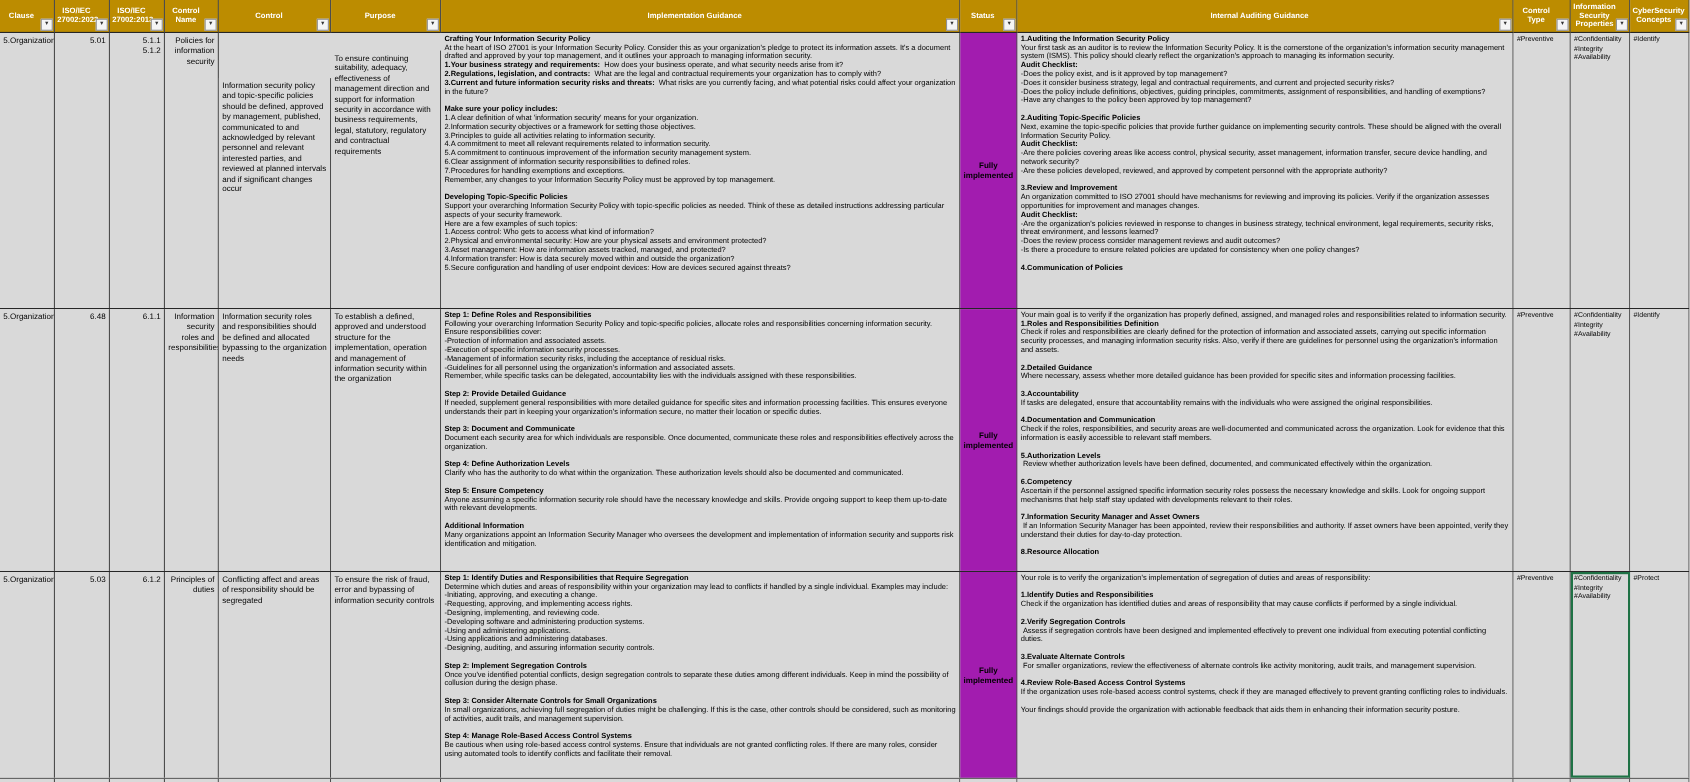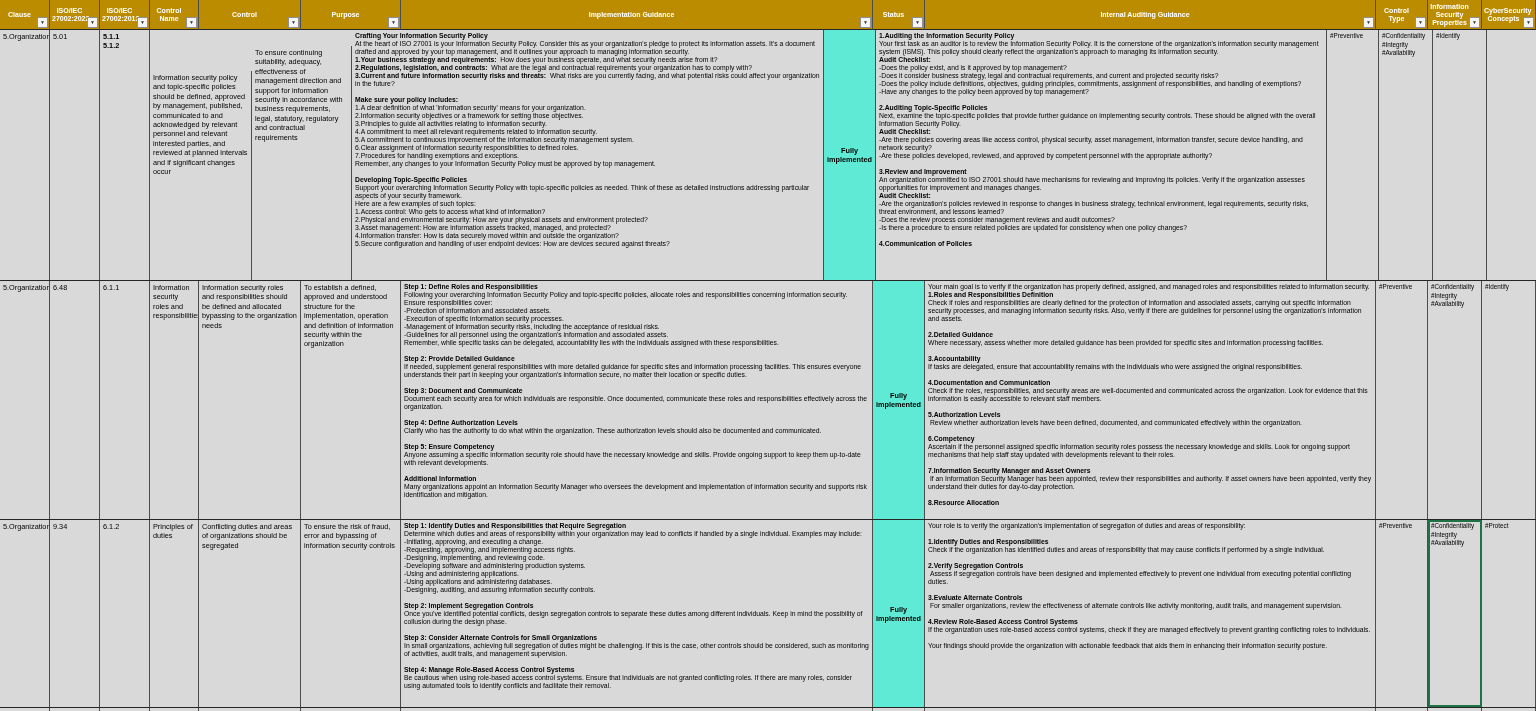--- a/index.html
+++ b/index.html
@@ -27,23 +27,23 @@
     color:#333;font-size:5px;line-height:5px;font-weight:normal;cursor:pointer;
   }
   .row{display:flex;border-bottom:1px solid #262626;box-sizing:border-box;}
   .cell{
     box-sizing:border-box;flex:0 0 auto;overflow:hidden;
     border-right:1px solid #4d4d4d;
     background:#d9d9d9;color:#000;
     padding:2px 3px;font-size:6.8px;line-height:8px;
   }
   .c-clause,.c-control,.c-purpose{font-size:7.3px;line-height:9.4px;}
-  .c-iso2022,.c-iso2013,.c-control_name{font-size:7.3px;line-height:9.4px;text-align:left;}
+  .c-iso2022,.c-iso2013,.c-control_name{font-size:7.3px;line-height:9.4px;text-align:right;}
   .c-status{
-    background:#5eead4;display:flex;align-items:center;justify-content:center;
+    background:#a21caf;display:flex;align-items:center;justify-content:center;
     text-align:center;font-weight:bold;font-size:7.3px;line-height:9px;
   }
   .c-control_type,.c-properties,.c-concepts{font-size:6.3px;line-height:8.5px;white-space:nowrap;}
   .line{min-height:8px;white-space:pre-wrap;}
   .bold{font-weight:bold;}
   .sel{outline:2px solid #1f7245;outline-offset:-2px;}
   .partial .cell{height:100%;}
 </style>
 </head>
 <body>
@@ -120,24 +120,25 @@
         <span class="hlabel">CyberSecurity Concepts</span>
         <div class="filter-btn">
           <span>▼</span>
         </div>
       </div>
     </div>
   <div id="tbody">
       <div class="row" style="height: 251px;">
         <div class="cell c-clause" style="width: 50px;">5.Organizational</div>
         <div class="cell c-iso2022" style="width: 50px;">5.01</div>
-        <div class="cell c-iso2013" style="width: 50px; font-weight: bold;">
+        <div class="cell c-iso2013" style="width: 50px;">
           <div class="line">5.1.1</div>
           <div class="line">5.1.2</div>
         </div>
+        <div class="cell c-control_name" style="width: 49px;">Policies for information security</div>
         <div class="cell c-control" style="width: 102px; margin-top: 41px;">Information security policy and topic-specific policies should be defined, approved by management, published, communicated to and acknowledged by relevant personnel and relevant interested parties, and reviewed at planned intervals and if significant changes occur</div>
         <div class="cell c-purpose" style="width: 100px; margin-top: 16px;">To ensure continuing suitability, adequacy, effectiveness of management direction and support for information security in accordance with business requirements, legal, statutory, regulatory and contractual requirements</div>
         <div class="cell c-implementation" style="width: 472px;">
           <div class="line"><span class="bold">Crafting Your Information Security Policy</span></div>
           <div class="line"><span>At the heart of ISO 27001 is your Information Security Policy. Consider this as your organization's pledge to protect its information assets. It's a document drafted and approved by your top management, and it outlines your approach to managing information security.</span></div>
           <div class="line"><span class="bold">1.Your business strategy and requirements:</span><span>  How does your business operate, and what security needs arise from it?</span></div>
           <div class="line"><span class="bold">2.Regulations, legislation, and contracts:</span><span>  What are the legal and contractual requirements your organization has to comply with?</span></div>
           <div class="line"><span class="bold">3.Current and future information security risks and threats:</span><span>  What risks are you currently facing, and what potential risks could affect your organization in the future?</span></div>
           <div class="line">&nbsp;</div>
           <div class="line"><span class="bold">Make sure your policy includes:</span></div>
@@ -195,21 +196,21 @@
         <div class="cell c-concepts" style="width: 54px;">#Identify</div>
       </div>
       <div class="row" style="height: 239px;">
         <div class="cell c-clause" style="width: 50px;">5.Organizational</div>
         <div class="cell c-iso2022" style="width: 50px;">6.48</div>
         <div class="cell c-iso2013" style="width: 50px;">
           <div class="line">6.1.1</div>
         </div>
         <div class="cell c-control_name" style="width: 49px;">Information security roles and responsibilities</div>
         <div class="cell c-control" style="width: 102px;">Information security roles and responsibilities should be defined and allocated bypassing to the organization needs</div>
-        <div class="cell c-purpose" style="width: 100px;">To establish a defined, approved and understood structure for the implementation, operation and definition of information security within the organization</div>
+        <div class="cell c-purpose" style="width: 100px;">To establish a defined, approved and understood structure for the implementation, operation and management of information security within the organization</div>
         <div class="cell c-implementation" style="width: 472px;">
           <div class="line"><span class="bold">Step 1: Define Roles and Responsibilities</span></div>
           <div class="line"><span>Following your overarching Information Security Policy and topic-specific policies, allocate roles and responsibilities concerning information security. Ensure responsibilities cover:</span></div>
           <div class="line"><span>-Protection of information and associated assets.</span></div>
           <div class="line"><span>-Execution of specific information security processes.</span></div>
           <div class="line"><span>-Management of information security risks, including the acceptance of residual risks.</span></div>
           <div class="line"><span>-Guidelines for all personnel using the organization's information and associated assets.</span></div>
           <div class="line"><span>Remember, while specific tasks can be delegated, accountability lies with the individuals assigned with these responsibilities.</span></div>
           <div class="line">&nbsp;</div>
           <div class="line"><span class="bold">Step 2: Provide Detailed Guidance</span></div>
@@ -258,26 +259,26 @@
         <div class="cell c-control_type" style="width: 52px;">#Preventive</div>
         <div class="cell c-properties" style="width: 54px;">
           <div class="line">#Confidentiality</div>
           <div class="line">#Integrity</div>
           <div class="line">#Availability</div>
         </div>
         <div class="cell c-concepts" style="width: 54px;">#Identify</div>
       </div>
       <div class="row" style="height: 188px;">
         <div class="cell c-clause" style="width: 50px;">5.Organizational</div>
-        <div class="cell c-iso2022" style="width: 50px;">9.34</div>
+        <div class="cell c-iso2022" style="width: 50px;">5.03</div>
         <div class="cell c-iso2013" style="width: 50px;">
           <div class="line">6.1.2</div>
         </div>
         <div class="cell c-control_name" style="width: 49px;">Principles of duties</div>
-        <div class="cell c-control" style="width: 102px;">Conflicting duties and areas of organizations should be segregated</div>
+        <div class="cell c-control" style="width: 102px;">Conflicting affect and areas of responsibility should be segregated</div>
         <div class="cell c-purpose" style="width: 100px;">To ensure the risk of fraud, error and bypassing of information security controls</div>
         <div class="cell c-implementation" style="width: 472px;">
           <div class="line"><span class="bold">Step 1: Identify Duties and Responsibilities that Require Segregation</span></div>
           <div class="line"><span>Determine which duties and areas of responsibility within your organization may lead to conflicts if handled by a single individual. Examples may include:</span></div>
           <div class="line"><span>-Initiating, approving, and executing a change.</span></div>
           <div class="line"><span>-Requesting, approving, and implementing access rights.</span></div>
           <div class="line"><span>-Designing, implementing, and reviewing code.</span></div>
           <div class="line"><span>-Developing software and administering production systems.</span></div>
           <div class="line"><span>-Using and administering applications.</span></div>
           <div class="line"><span>-Using applications and administering databases.</span></div>

